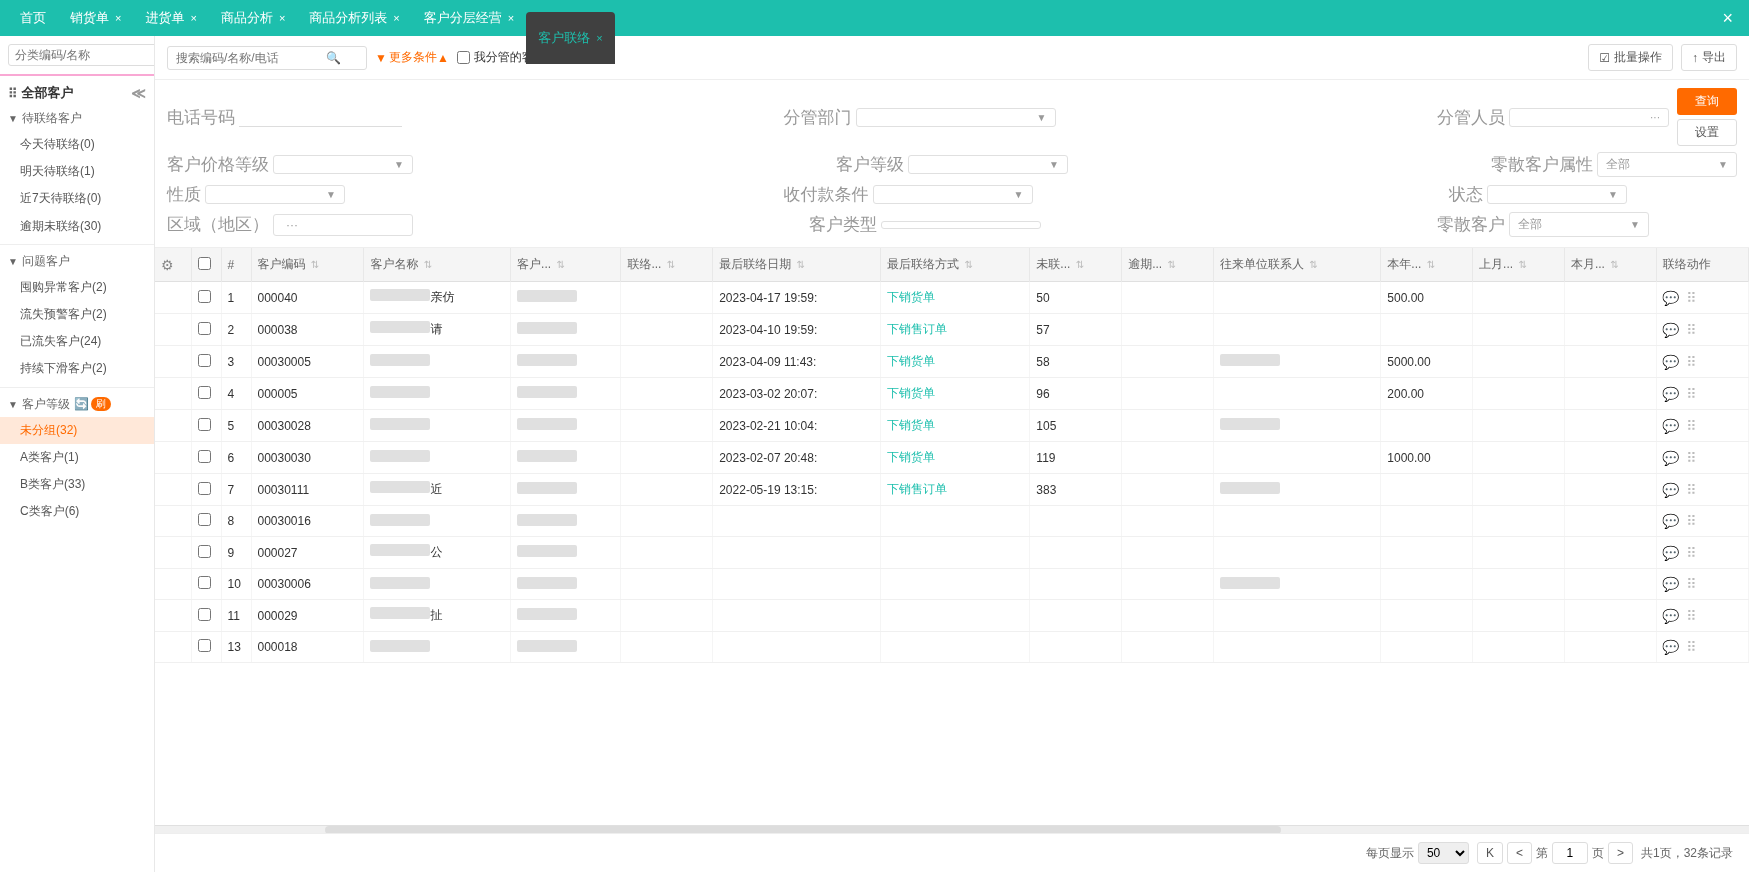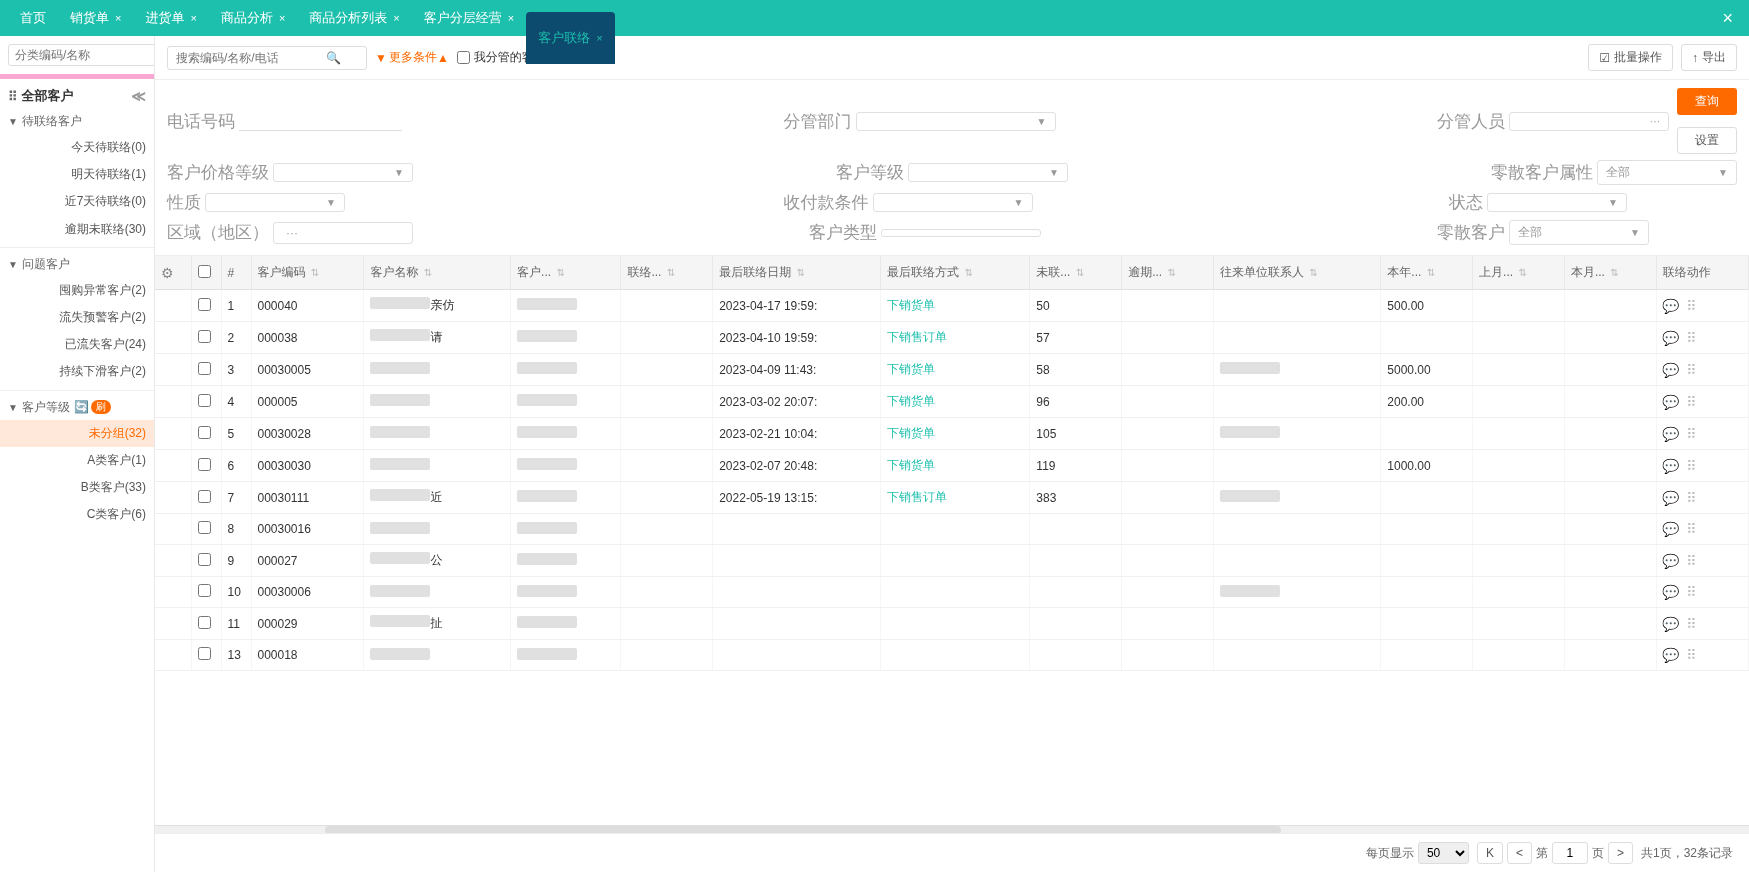--- a/index.html
+++ b/index.html
@@ -7,52 +7,52 @@
 
     
     .top-nav {
       display: flex; align-items: center; background: #1dbfad; height: 36px; padding: 0 8px;
     }
     .top-nav .nav-tab {
       display: flex; align-items: center; padding: 0 12px; height: 52px; cursor: pointer;
       color: #fff; font-size: 13px; white-space: nowrap; position: relative; text-align: center;
     }
     .top-nav .nav-tab.active {
-      background: #0c4a6e; color: #1dbfad; border-radius: 4px 4px 0 0; margin-top: 40px;
+      background: #404040; color: #1dbfad; border-radius: 4px 4px 0 0; margin-top: 40px;
     }
     .top-nav .nav-tab .close-icon { margin-left: 6px; font-size: 11px; }
     .top-nav .nav-close-all {
       margin-left: auto; color: #fff; font-size: 18px; cursor: pointer; padding: 0 8px;
     }
 
     
     .main-layout { display: flex; height: calc(100vh - 36px); }
 
     
     .sidebar {
       width: 155px; background: #fff; border-right: 1px solid #e8e8e8;
       display: flex; flex-direction: column; overflow-y: auto; flex-shrink: 0;
     }
     .sidebar-search {
-      display: flex; align-items: center; padding: 8px; border-bottom: 5px solid #f9a8d4;
+      display: flex; align-items: center; padding: 8px; border-bottom: 2px solid #f9a8d4;
     }
     .sidebar-search input {
       flex: 1; border: 1px solid #ddd; border-radius: 3px; padding: 3px 6px; font-size: 12px; outline: none;
     }
     .sidebar-section-header {
       display: flex; align-items: center; padding: 8px 8px 4px 8px; font-weight: bold; font-size: 13px; color: #333;
     }
     .sidebar-section-header .grid-icon { margin-right: 4px; color: #666; }
     .sidebar-section-header .collapse-btn { margin-left: auto; color: #999; cursor: pointer; font-size: 14px; }
     .sidebar-group-label {
       display: flex; align-items: center; padding: 4px 8px; font-size: 12px; color: #666; cursor: pointer;
     }
     .sidebar-group-label .arrow { margin-right: 4px; font-size: 10px; }
     .sidebar-item {
-      padding: 4px 8px 4px 4px; font-size: 12px; color: #555; cursor: pointer; line-height: 1.6; text-align: right;
+      padding: 4px 8px 4px 20px; font-size: 12px; color: #555; cursor: pointer; line-height: 1.6;
     }
     .sidebar-item.active { background: #ffe8d9; color: #ff6a00; }
     .sidebar-divider { border-top: 1px solid #eee; margin: 4px 0; }
 
     
     .content-area { flex: 1; display: flex; flex-direction: column; overflow: hidden; background: #f5f5f5; }
 
     
     .filter-bar {
       background: #fff; padding: 8px 12px; display: flex; align-items: center; gap: 8px;
@@ -84,21 +84,21 @@
     .filter-field .field-input {
       flex: 1; border: none; border-bottom: 1px solid #ddd; outline: none; font-size: 12px; padding: 2px 4px;
       min-width: 120px;
     }
     .filter-select {
       display: flex; align-items: center; gap: 4px; border: 1px solid #e0e0e0; border-radius: 3px;
       padding: 3px 8px; min-width: 160px; background: #fff; cursor: pointer;
     }
     .filter-select .arrow-down { margin-left: auto; color: #999; font-size: 10px; }
     .filter-select span { color: #999; font-size: 12px; }
-    .filter-actions { display: flex; flex-direction: column; gap: 12px; margin-left: auto; }
+    .filter-actions { display: flex; flex-direction: column; gap: 4px; margin-left: auto; }
     .btn-search {
       background: #ff6a00; color: #fff; border: none; border-radius: 3px; padding: 5px 16px;
       cursor: pointer; font-size: 12px; min-width: 60px;
     }
     .btn-reset {
       background: #fff; color: #555; border: 1px solid #ddd; border-radius: 3px; padding: 4px 16px;
       cursor: pointer; font-size: 12px; min-width: 60px;
     }
     .filter-dots { color: #999; cursor: pointer; }
 

